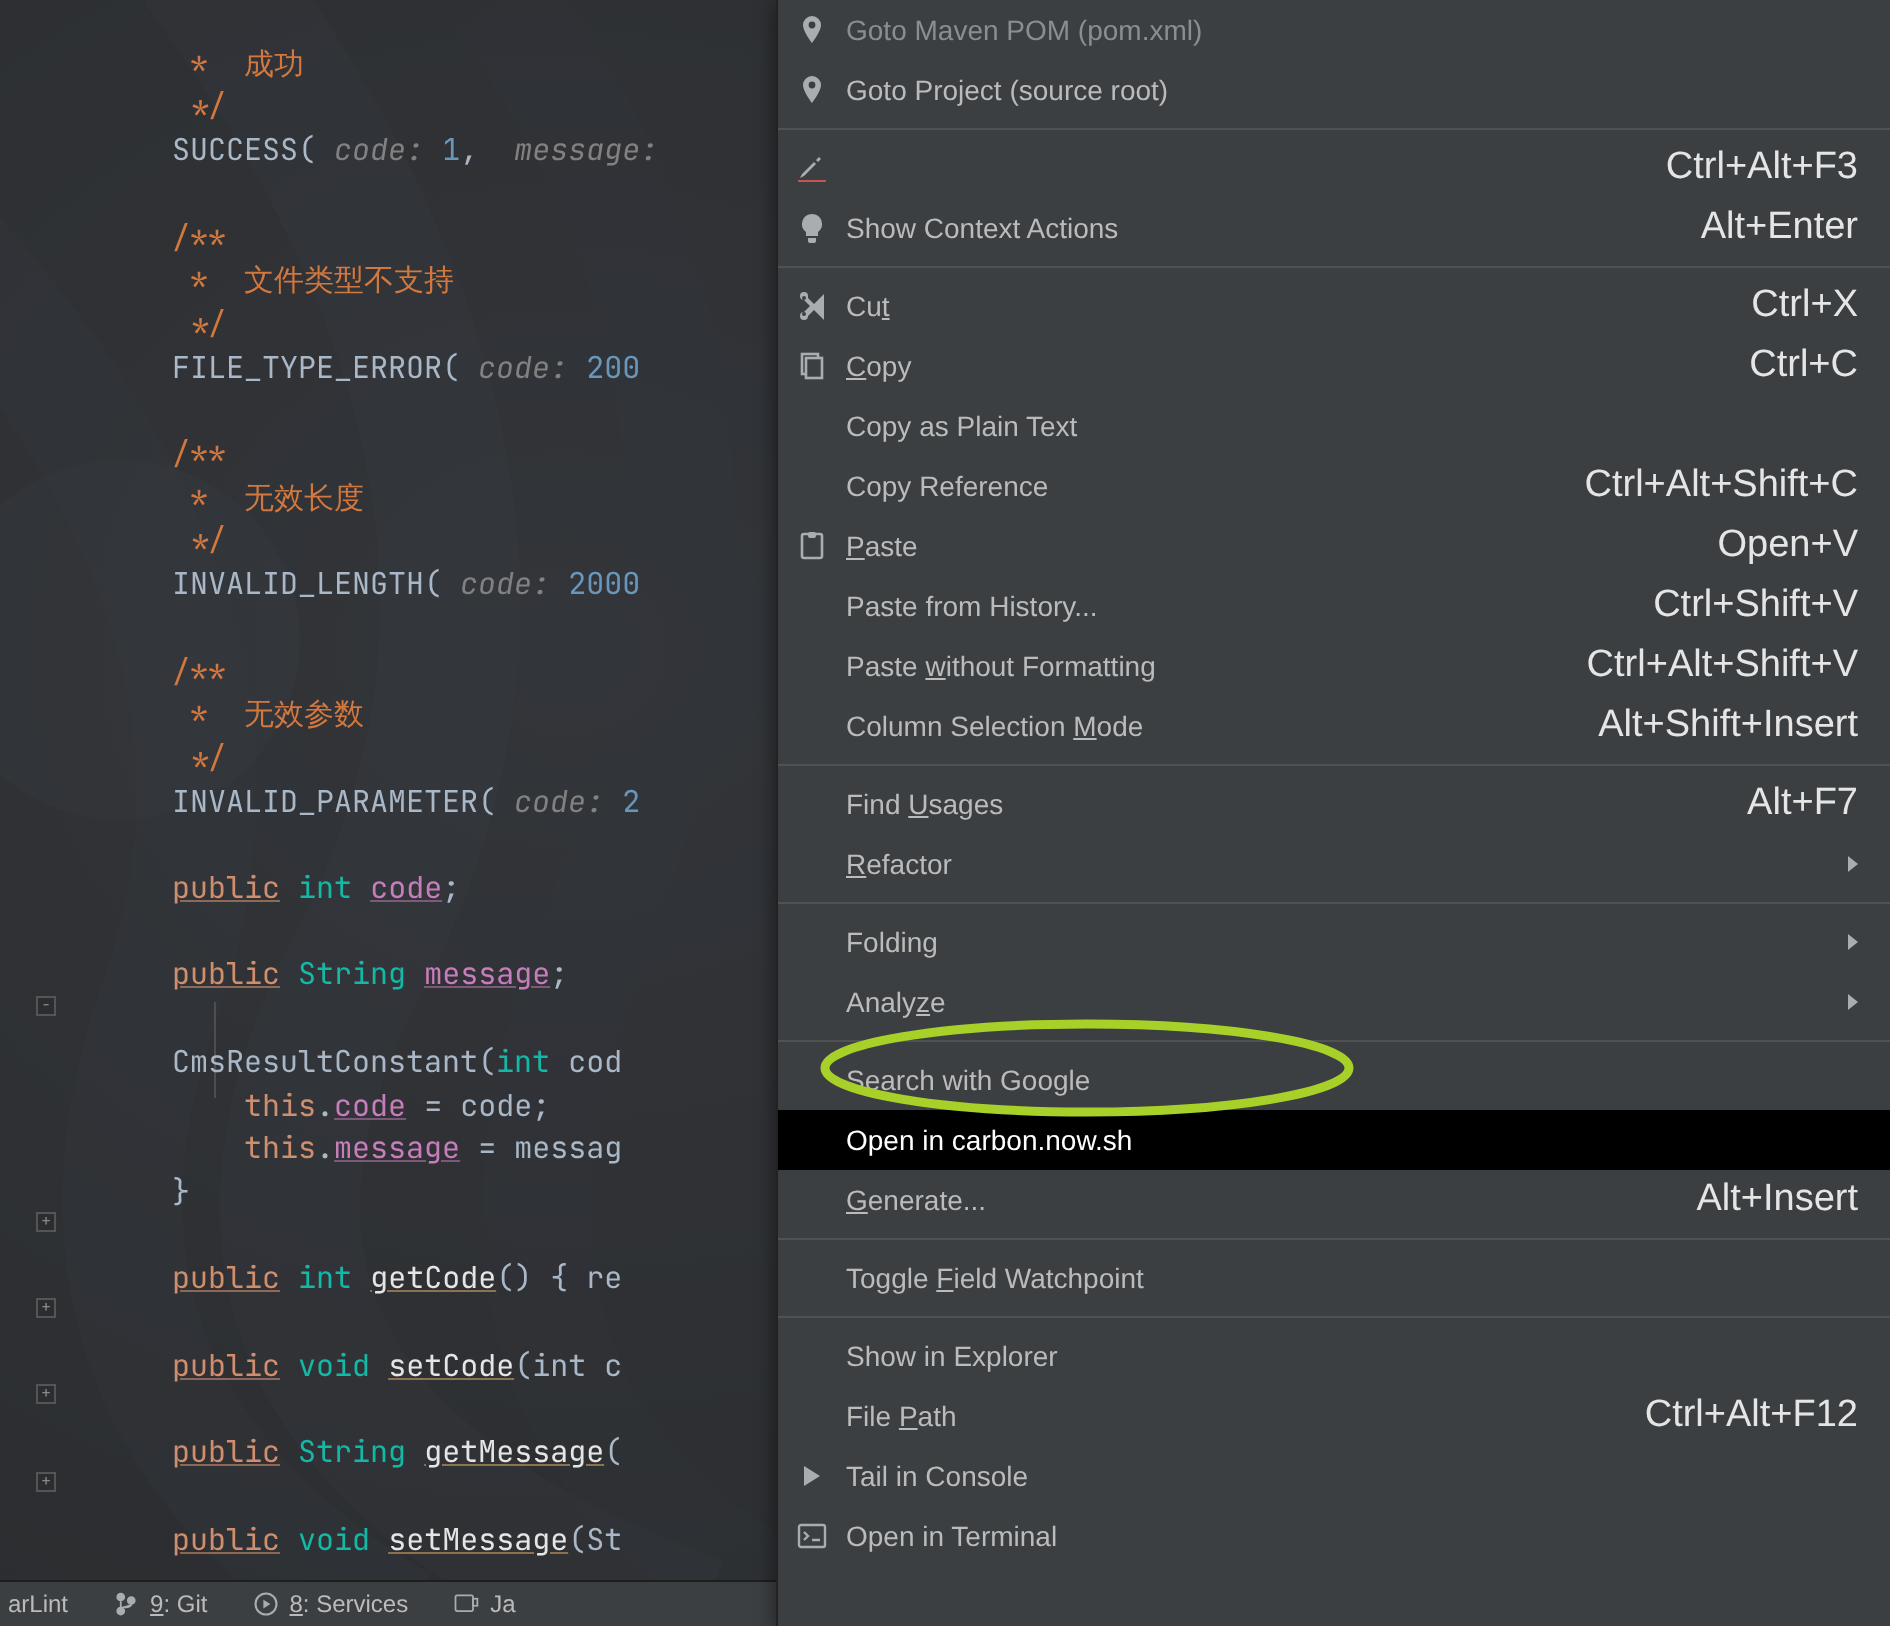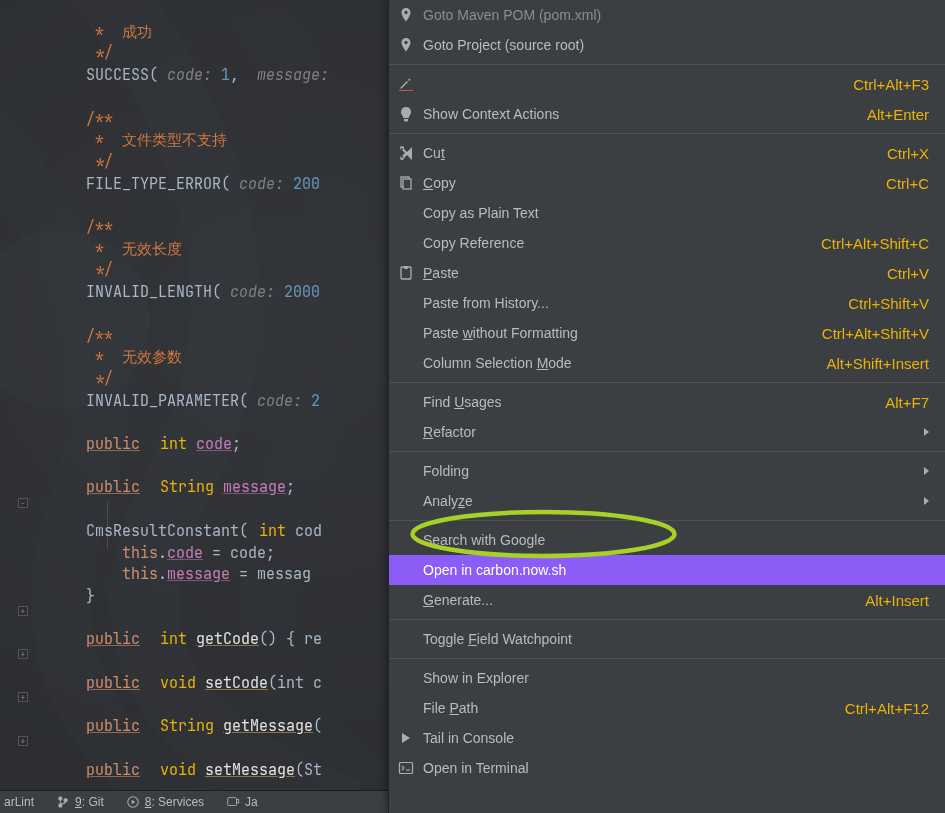--- a/index.html
+++ b/index.html
@@ -89,28 +89,28 @@
     box-shadow: -2px 2px 8px rgba(0,0,0,.35);
   }
   .menu-item {
     display: flex;
     align-items: center;
     height: 30px;
     padding: 0 16px 0 34px;
     position: relative;
   }
   .menu-item.sel {
-    background: #8b5cf6;
+    background: #000000;
     color: #ffffff;
   }
   .menu-item.top { height: 30px; }
   .menu-item .sh {
     margin-left: auto;
-    font-size: 15px;
-    color: #eab308;
+    font-size: 19px;
+    color: #e5e5e5;
   }
   .menu-sep {
     height: 1px;
     background: #515151;
     margin: 4px 0;
   }
   .menu-item .u { text-decoration: underline; }
   .menu-item .icon-slot {
     position: absolute;
     left: 8px;
@@ -122,21 +122,21 @@
     width:0; height:0;
     border-left: 5px solid #aaadb0;
     border-top: 4px solid transparent;
     border-bottom: 4px solid transparent;
     margin-left: auto;
   }
   .c-doc { color: #d2773e; }
   .c-doc-cn { color: #d2773e; margin-top: 16px; }
   .c-ident { color: #a9b7c6; }
   .c-key { color: #cf8e6d; text-decoration: underline; text-decoration-color: rgba(207,142,109,0.6);}
-  .c-type { color: #eab308; margin-left: 11px; }
+  .c-type { color: #14b8a6; }
   .c-num { color: #6897bb; }
   .c-param { color: #828080; font-style: italic; text-align: right; }
   .c-method { color: #e5e5e5; text-decoration: underline; text-decoration-color: rgba(255,198,109,0.45);}
   .c-field { color: #c77dbb; text-decoration: underline; text-decoration-color: rgba(199,125,187,0.5);}
   .c-this { color: #cf8e6d; }
   .c-plain { color: #a9b7c6; }
   .c-brace { color: #a9b7c6; }
   .c-punc { color: #a9b7c6; }
 
   .tree-guide {
@@ -299,21 +299,21 @@
   </div>
 
   <div class="menu-item">
     <span class="icon-slot">
       <svg viewBox="0 0 16 16">
           <rect x="3" y="2" width="10" height="12" rx="1" fill="none" stroke="#aaadb0" stroke-width="1.3"></rect>
           <rect x="6" y="1" width="4" height="3" rx="1" fill="#aaadb0"></rect>
         </svg>
     </span>
     <span><span class="u">P</span><span>aste</span></span>
-    <span class="sh">Ctrl+V</span>
+    <span class="sh">Open+V</span>
   </div>
 
   <div class="menu-item">
     <span>Paste from History...</span>
     <span class="sh">Ctrl+Shift+V</span>
   </div>
 
   <div class="menu-item">
     <span><span>Paste </span><span class="u">w</span><span>ithout Formatting</span></span>
     <span class="sh">Ctrl+Alt+Shift+V</span>

